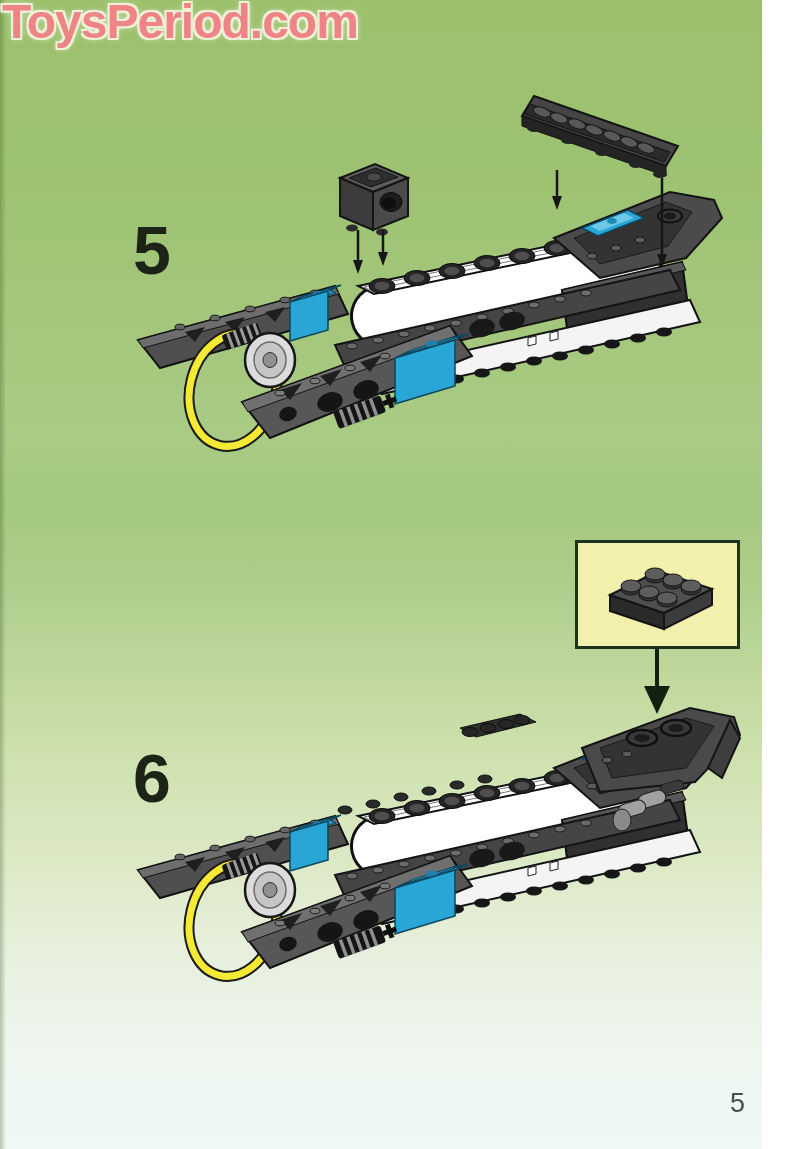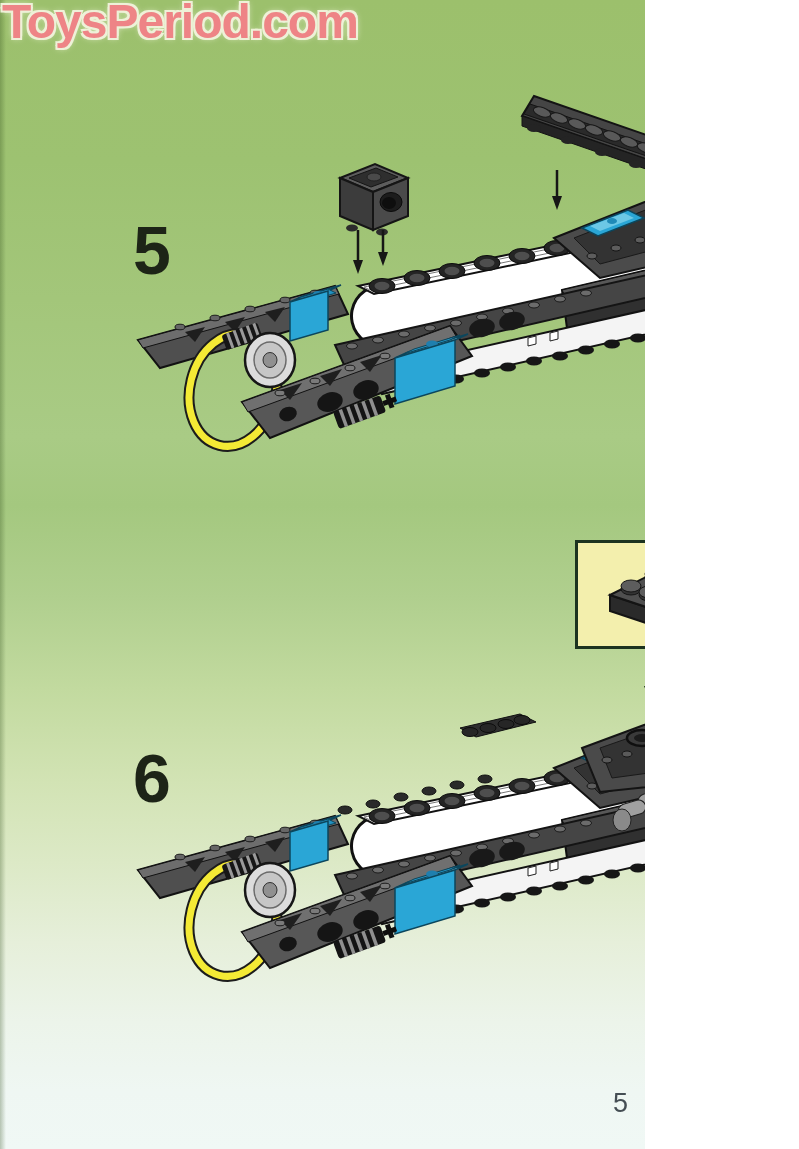--- a/index.html
+++ b/index.html
@@ -1,18 +1,18 @@
 <!DOCTYPE html>
 <html><head>
 <meta charset="utf-8">
 <style>
   html,body{margin:0;padding:0;}
   .page{
     position:relative;
-    width:645px;height:1149px;
+    width:762px;height:1149px;
     overflow:hidden;
     font-family:"Liberation Sans", sans-serif;
     background:linear-gradient(180deg,
       #9cc06c 0%, #9dc271 14%, #a3c67a 26%, #a9cb85 38%,
       #a4c87f 44%, #b0cf8e 52%, #c2da9f 60%, #d2e3b4 68%,
       #dce9c6 75%, #e6efda 82%, #ecf4ea 89%, #eff7f3 95%, #f0f8f5 100%);
   }
   .edge-shadow{
     position:absolute;left:0;top:0;width:6px;height:100%;
     background:linear-gradient(90deg, rgba(45,75,25,.30), rgba(45,75,25,0));

